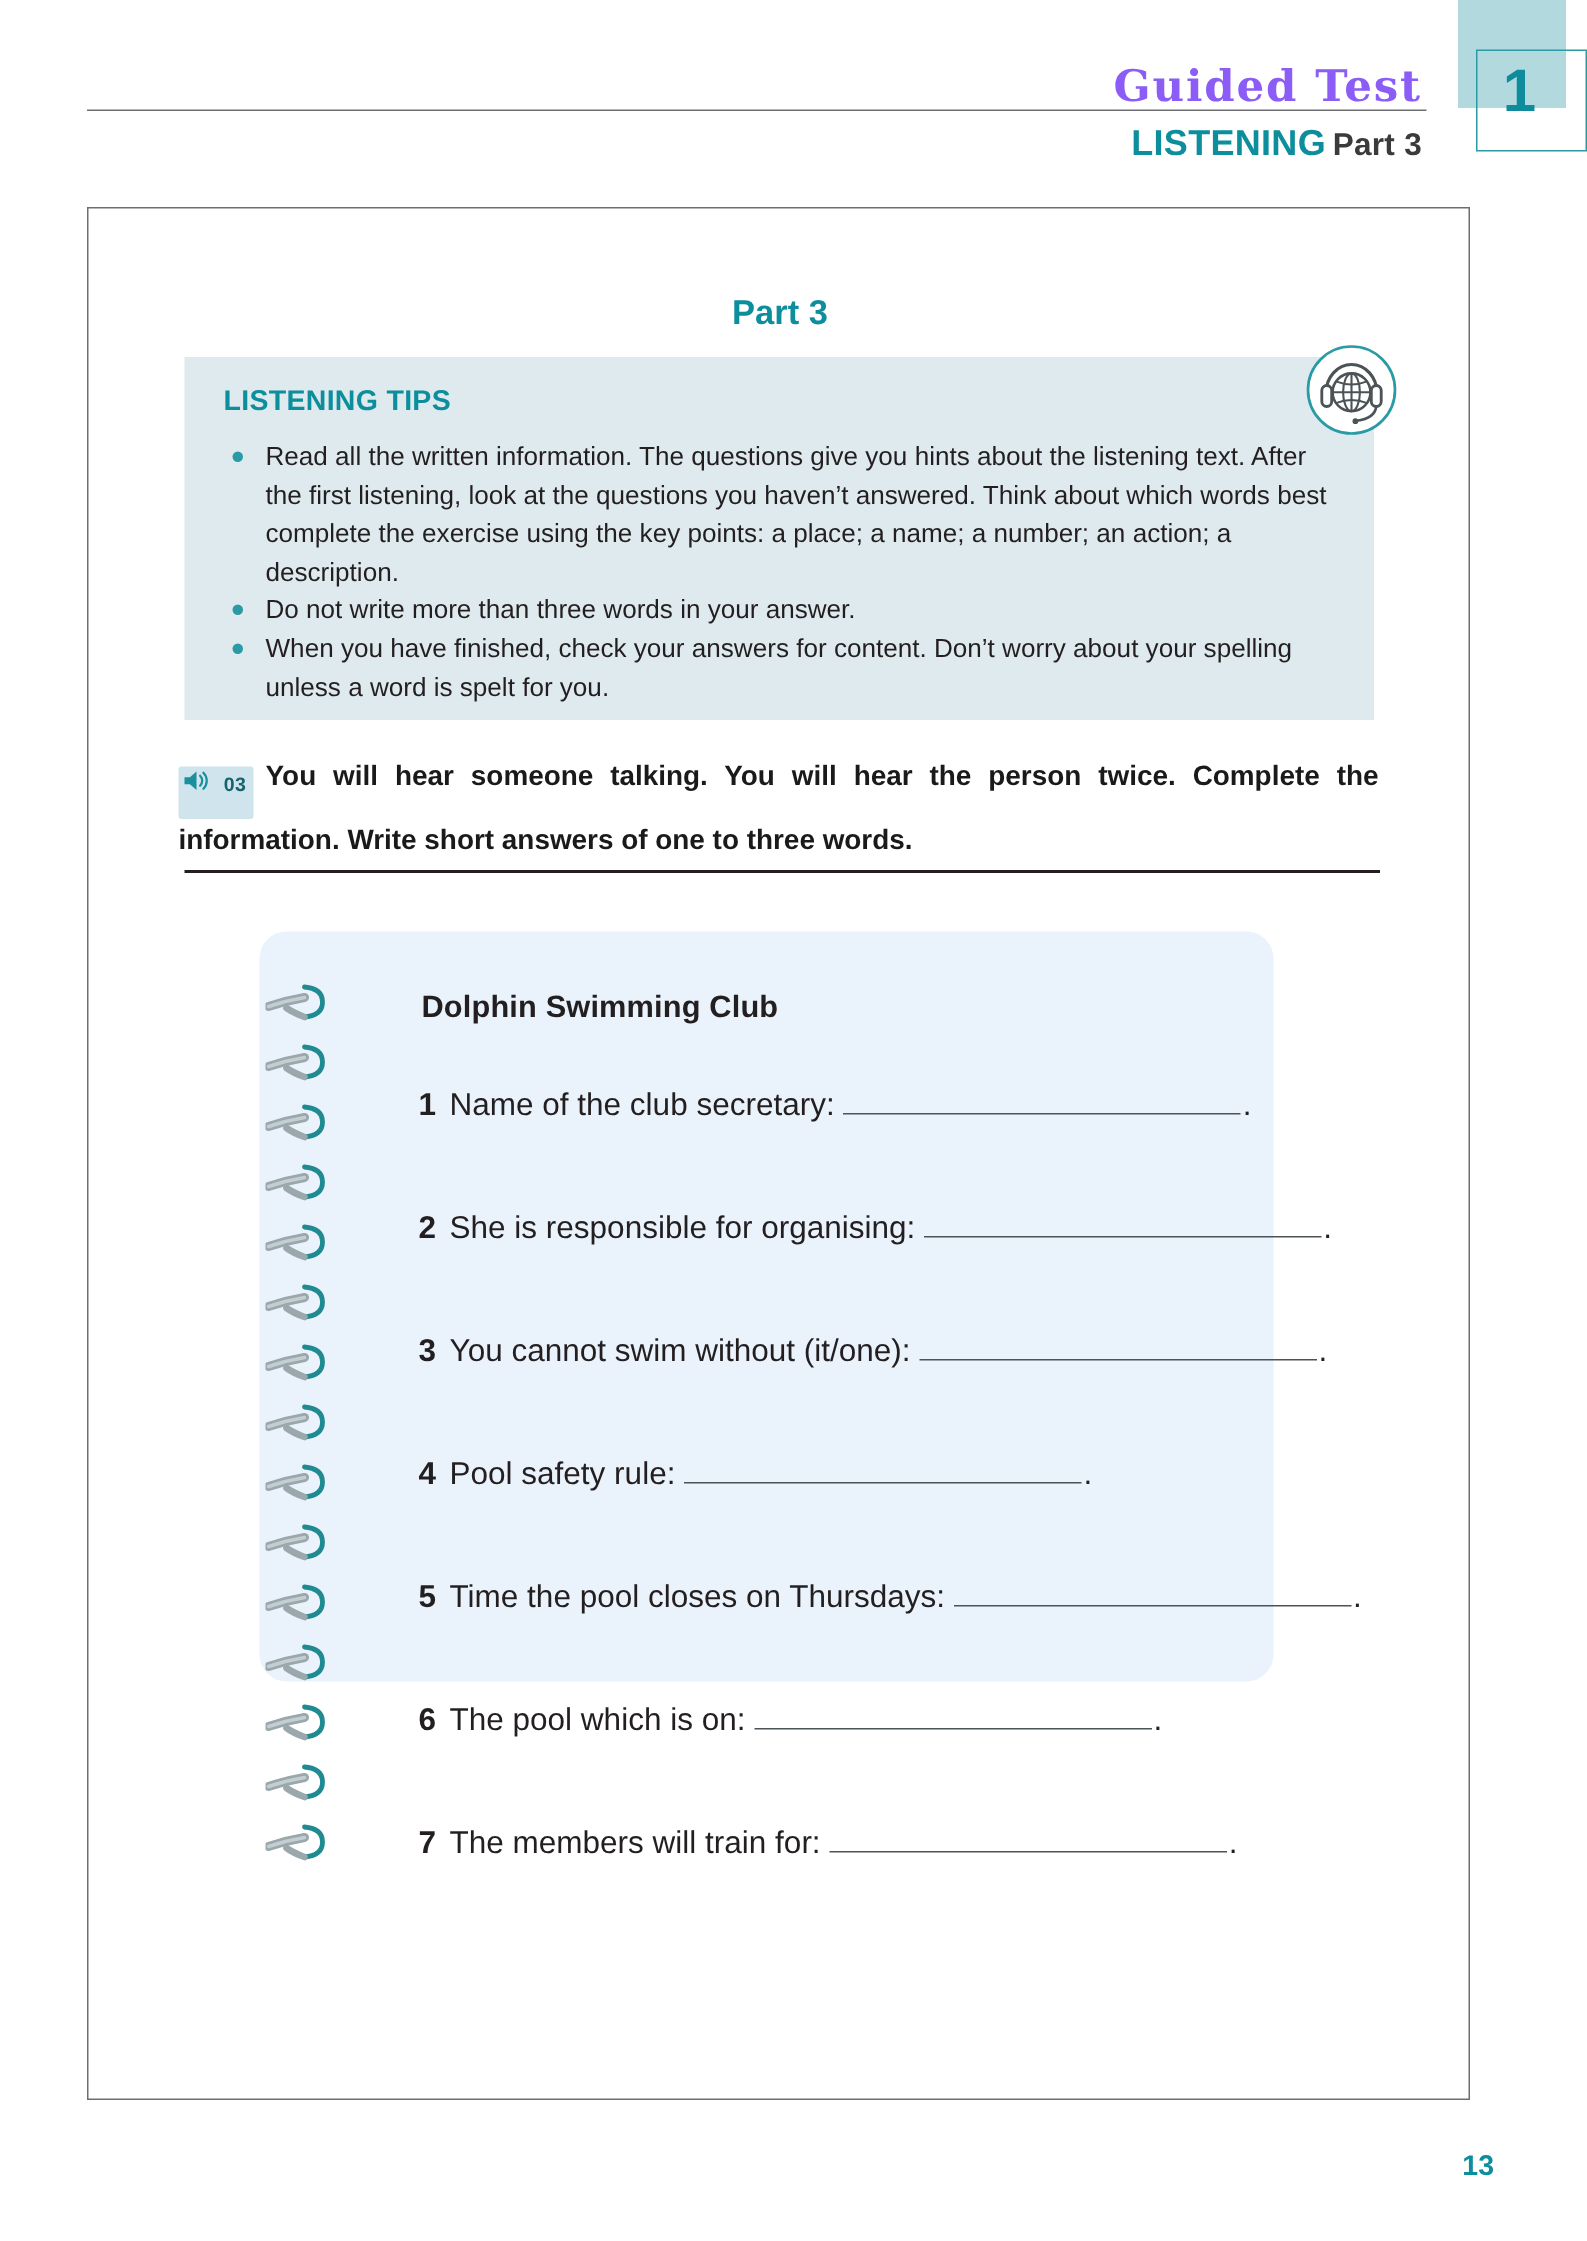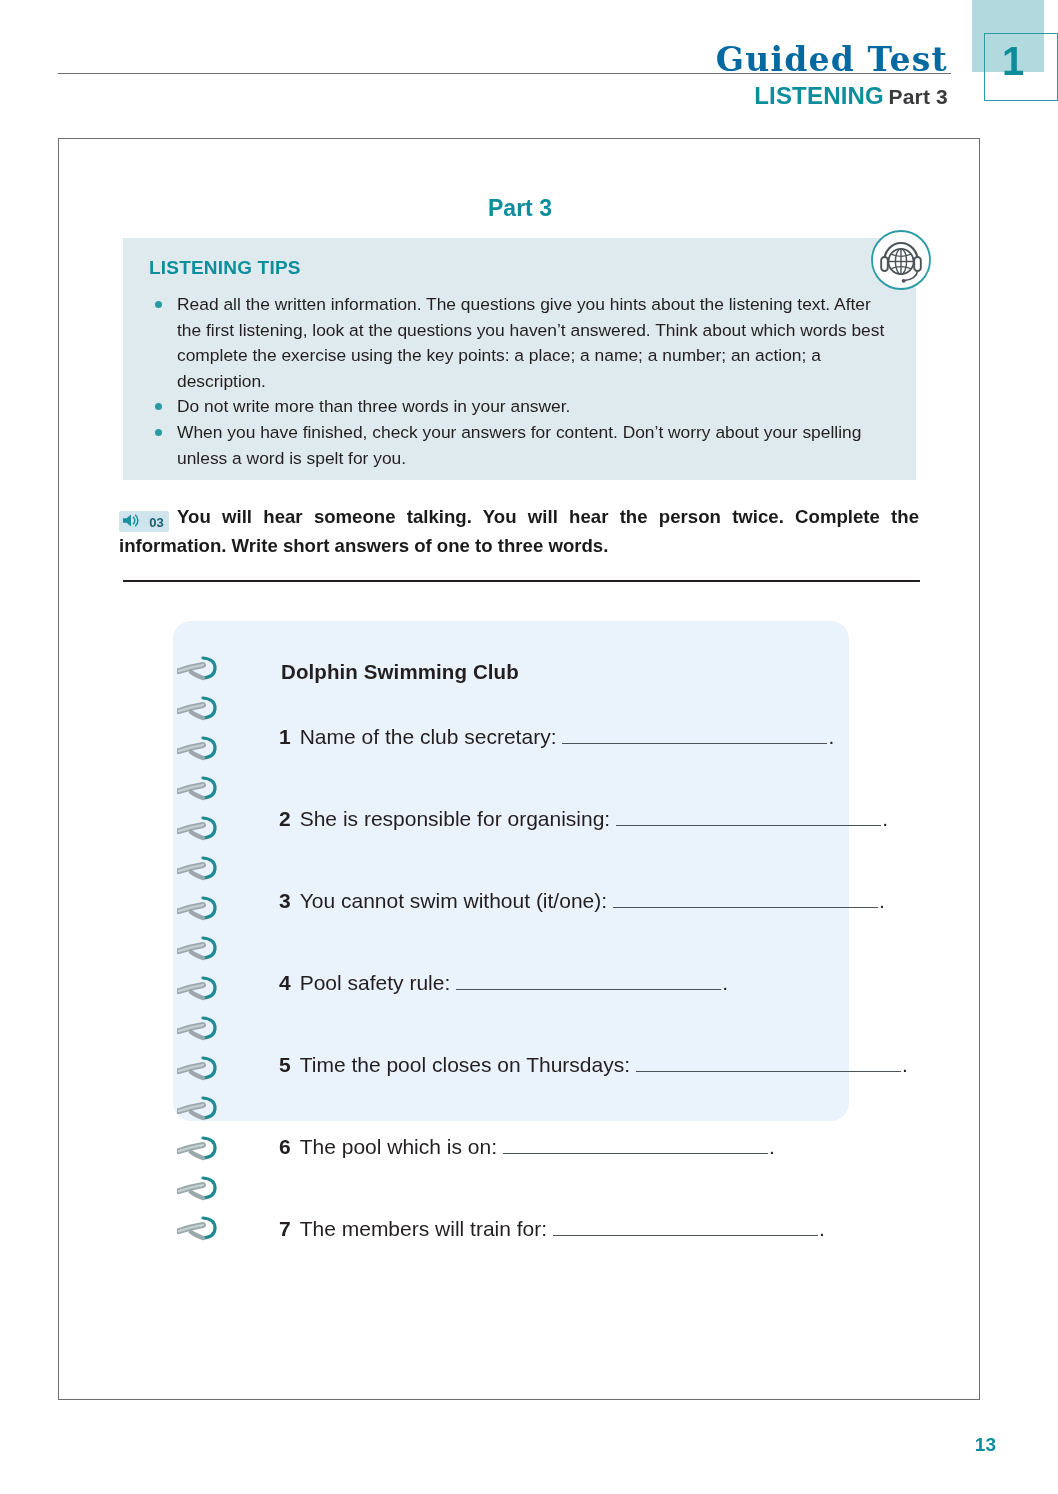--- a/index.html
+++ b/index.html
@@ -52,24 +52,24 @@
     text-align: center;
     font-size: 40px;
     font-weight: bold;
     color: #0e8c9c;
     letter-spacing: 0px;
   }
   .header-guided-test {
     position: absolute;
     right: 110px;
     top: 40px;
-    font-size: 33px;
+    font-size: 29px;
     font-weight: bold;
     font-family: "DejaVu Serif", serif;
-    color: #0369a1;
+    color: #8b5cf6;
     letter-spacing: 1.2px;
     white-space: nowrap;
     text-align: right;
   }
   .header-rule {
     position: absolute;
     left: 58px;
     top: 73px;
     width: 893px;
     height: 1.4px;
@@ -178,21 +178,21 @@
     position: absolute;
     left: 60px;
     top: 364px;
     width: 800px;
   }
   .audio-chip {
     display: inline-block;
     vertical-align: -4px;
     background: #cfe4ec;
     border-radius: 2px;
-    padding: 1px 5px 1px 3px;
+    padding: 1px 5px 15px 3px;
     margin-right: 8px;
     white-space: nowrap;
     line-height: 1;
   }
   .audio-chip .spk {
     display: inline-block;
     vertical-align: middle;
   }
   .audio-chip .trk {
     display: inline-block;

